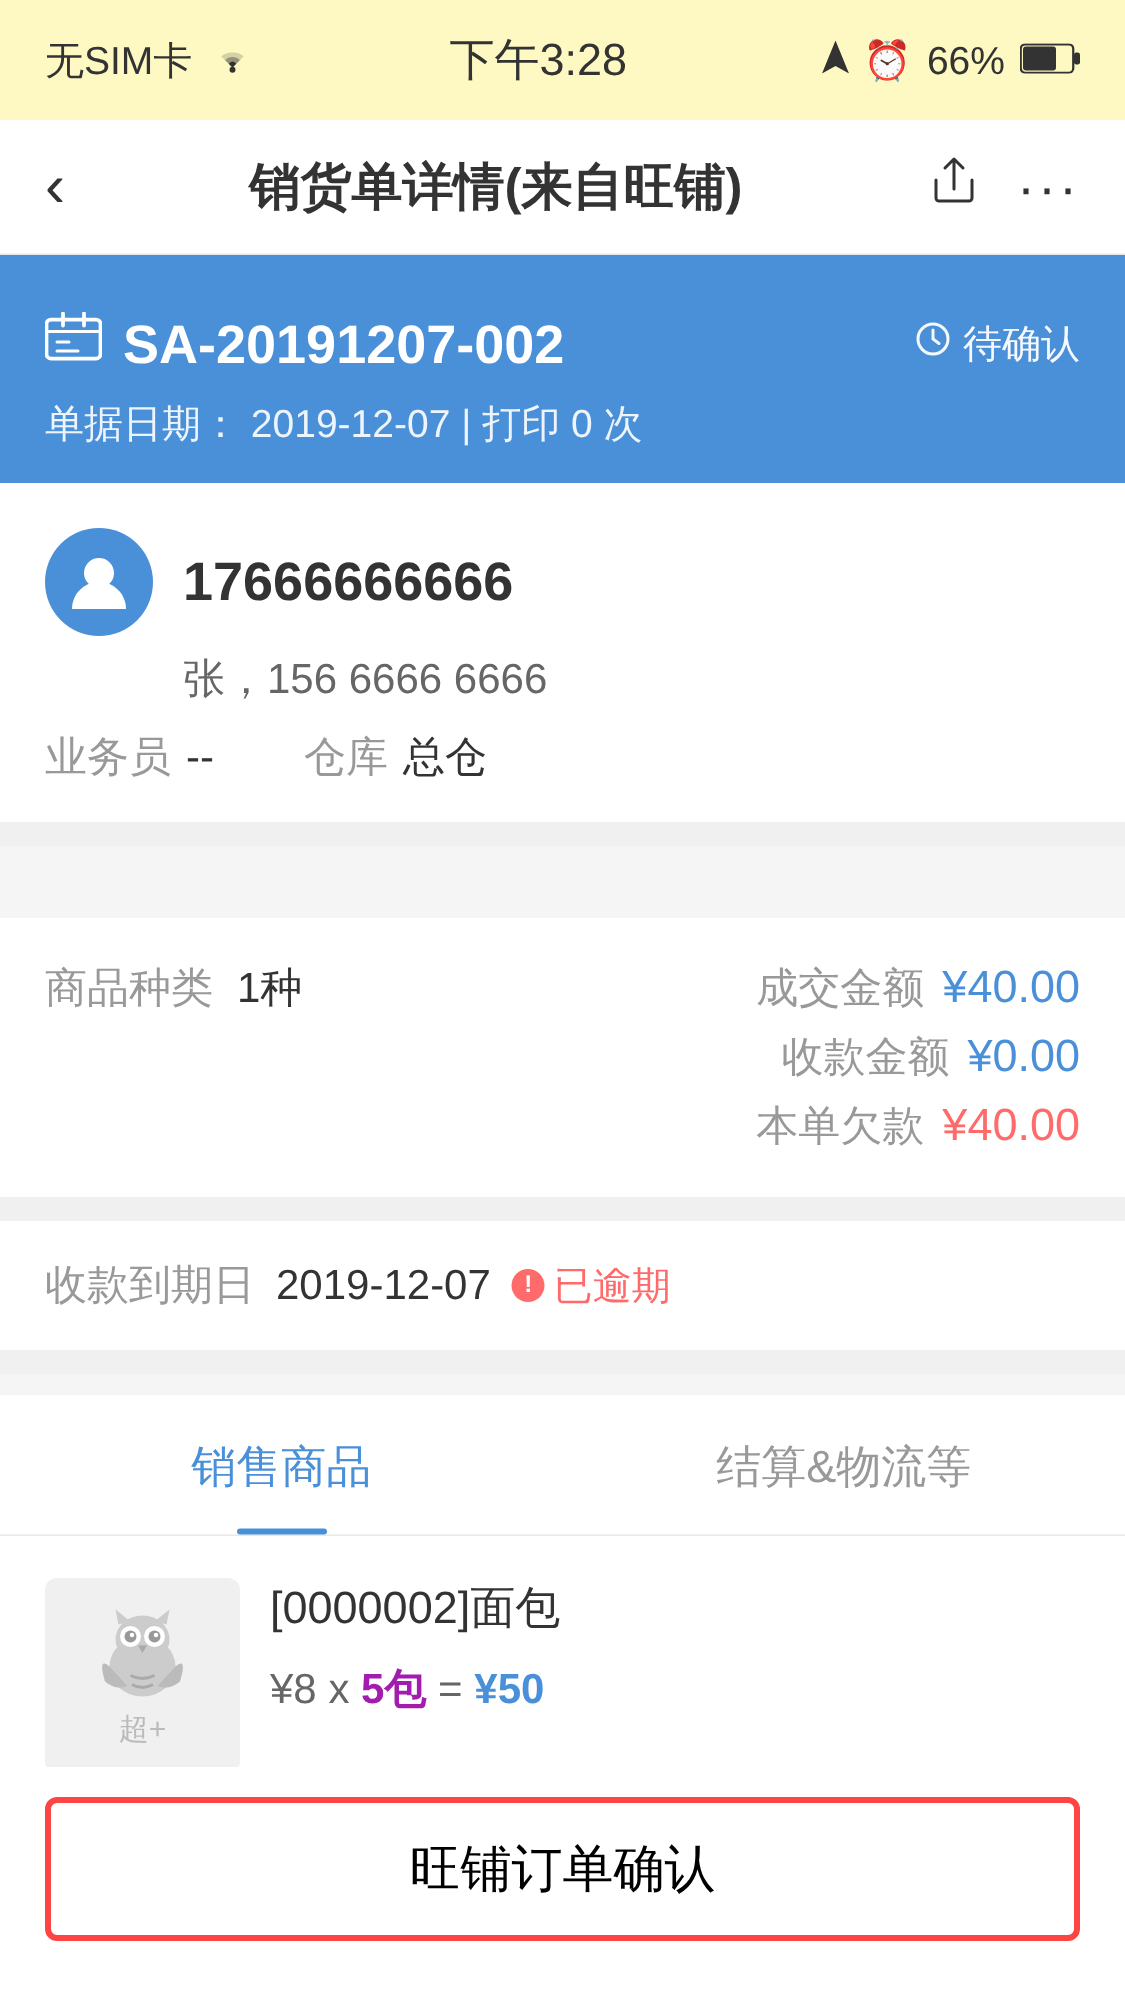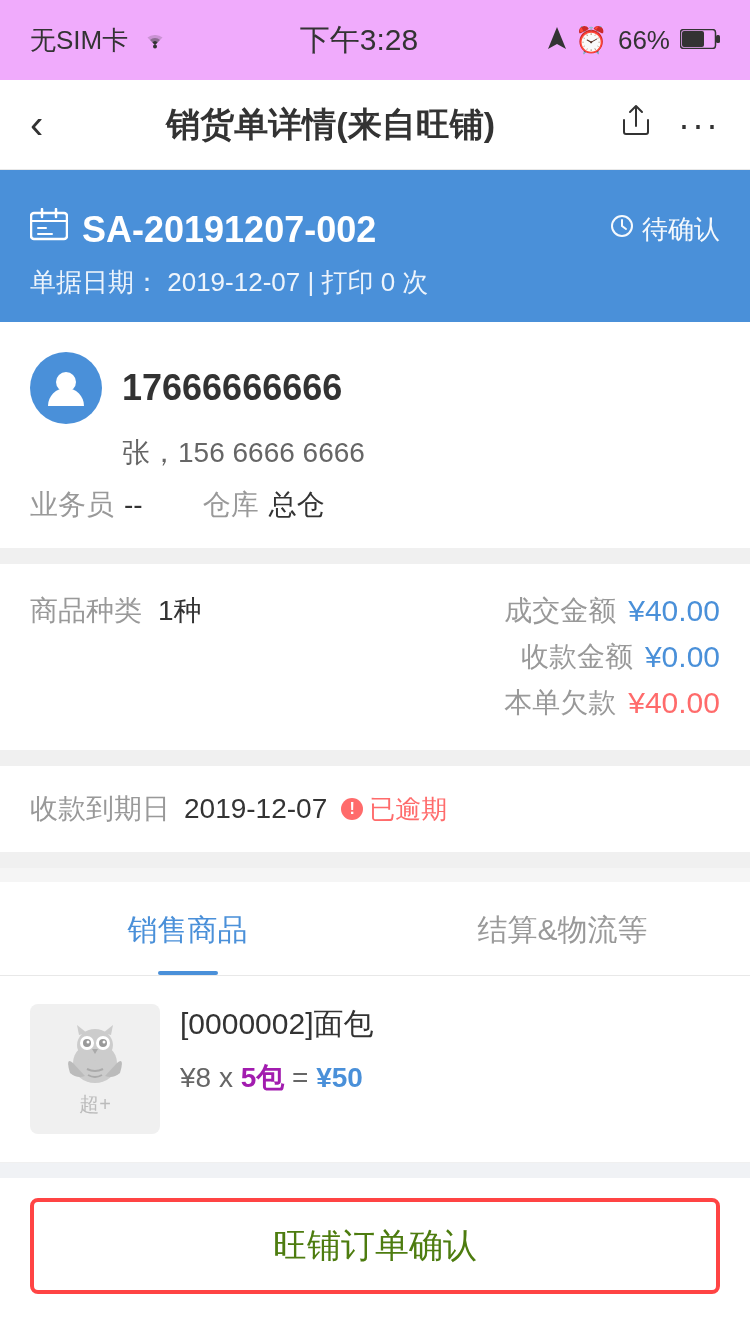--- a/index.html
+++ b/index.html
@@ -11,21 +11,21 @@
       background: #f5f5f5;
       font-size: 28px;
       color: #333;
       position: relative;
     }
 
     
     .status-bar {
       width: 750px;
       height: 80px;
-      background: #f0abfc;
+      background: #fef9c3;
       display: flex;
       align-items: center;
       justify-content: space-between;
       padding: 15px 30px;
       font-size: 26px;
     }
     .status-left {
       display: flex;
       align-items: center;
       gap: 12px;
@@ -160,20 +160,21 @@
     }
     .divider {
       height: 16px;
       background: #f0f0f0;
     }
 
     
     .order-summary {
       background: #fff;
       padding: 28px 30px;
+      margin-top: 48px;
     }
     .summary-row {
       display: flex;
       justify-content: space-between;
       align-items: flex-start;
     }
     .summary-left {
       display: flex;
       align-items: center;
       gap: 16px;
@@ -355,21 +356,21 @@
       width: 750px;
       background: #fff;
       padding: 20px 30px 40px;
     }
     .confirm-btn {
       width: 100%;
       height: 96px;
       background: #fff;
       border: 4px solid #FF4444;
       border-radius: 8px;
-      color: #4d7c0f;
+      color: #000000;
       font-size: 34px;
       font-weight: 500;
       cursor: pointer;
       display: flex;
       align-items: center;
       justify-content: center;
     }
   </style>
 </head>
 <body>

